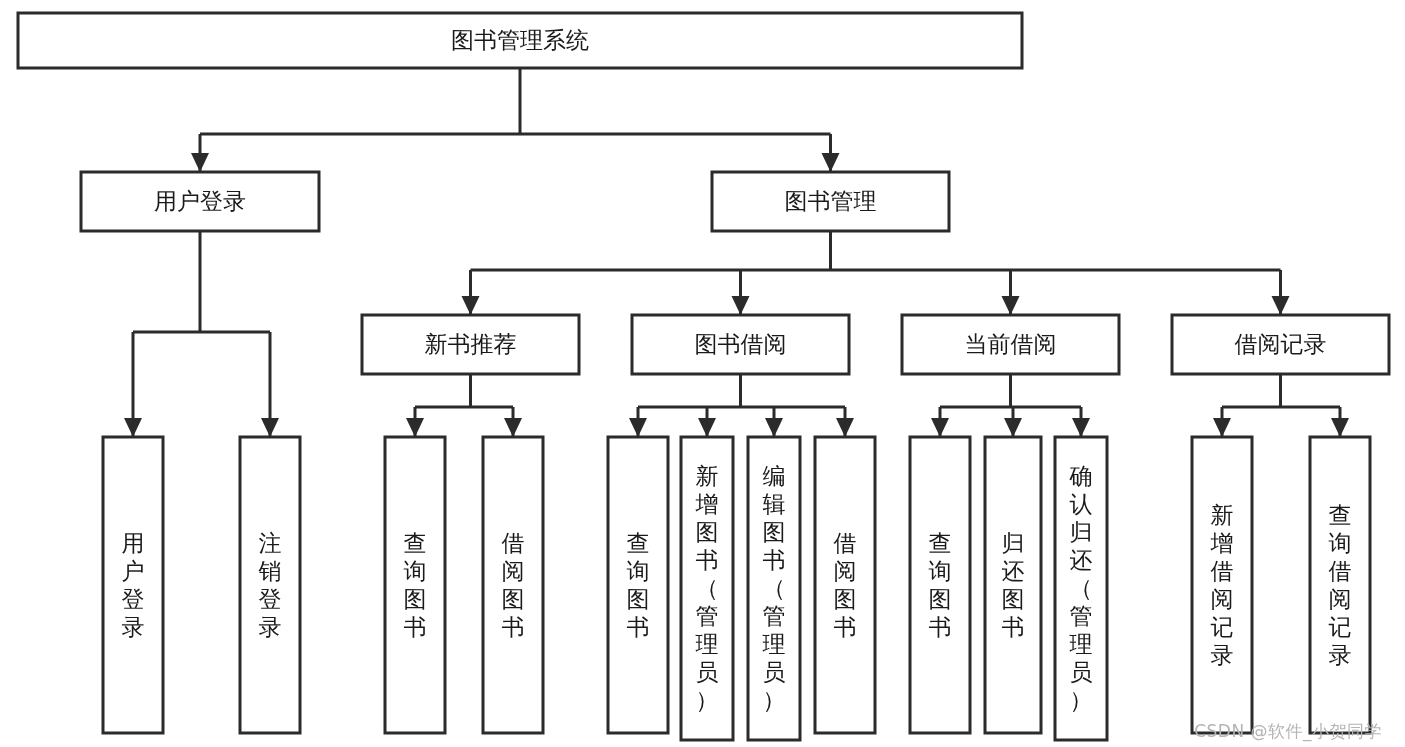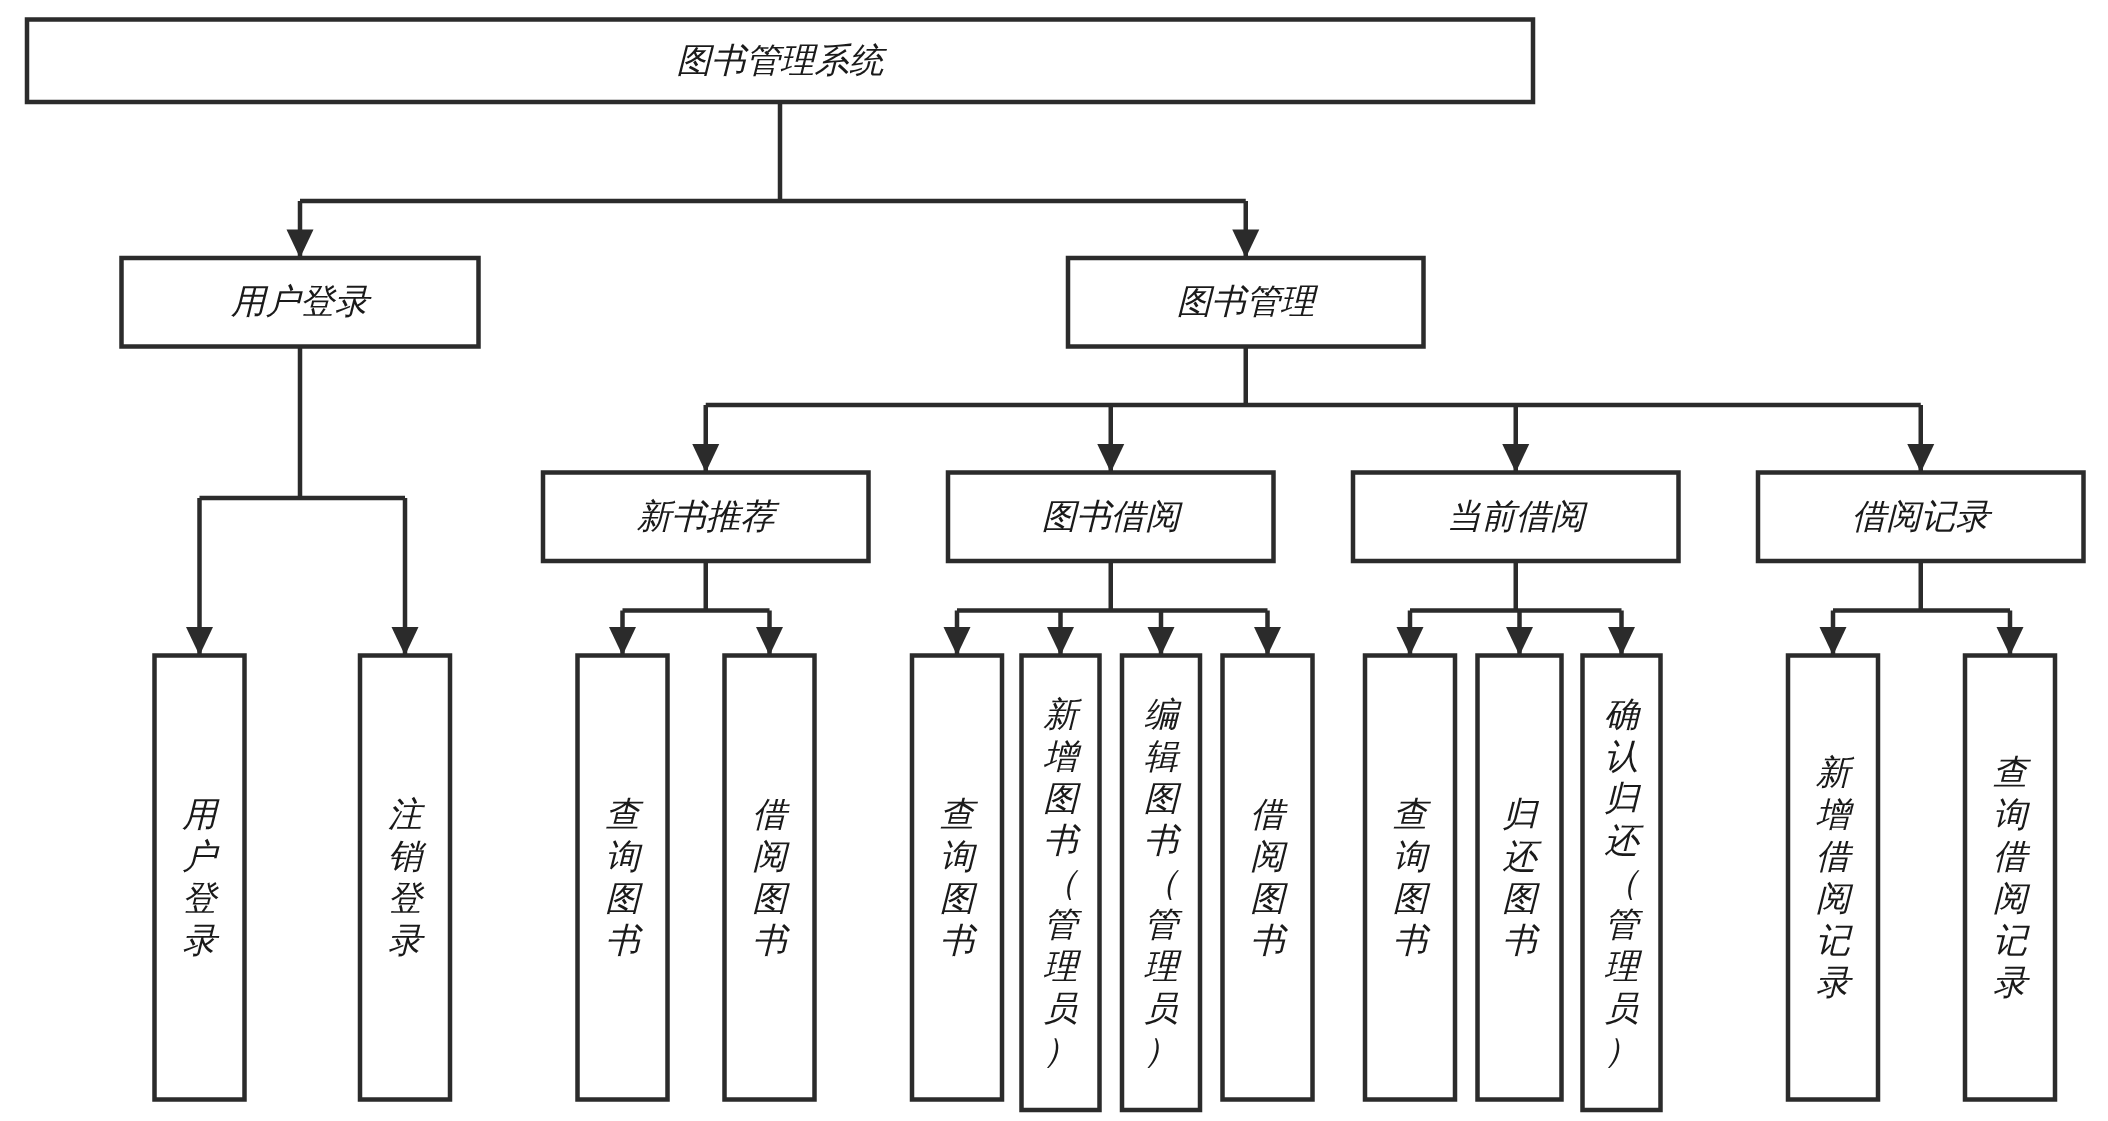--- a/index.html
+++ b/index.html
@@ -12,21 +12,20 @@
     width: 1405px;
     height: 747px;
     font-family: "DejaVu Sans", "Liberation Sans", sans-serif;
     overflow: hidden;
   }
   #diagram-root {
     position: relative;
     width: 1390px;
     height: 747px;
     background: #ffffff;
-    font-style: italic;
   }
   svg#tree-svg {
     position: absolute;
     left: 0;
     top: 0;
     width: 1405px;
     height: 747px;
     display: block;
   }
   .node-box {
@@ -204,13 +203,14 @@
         <g>
           <rect x="1192" y="437" width="60" height="296" class="node-box"></rect>
           <text x="1222" class="node-label-v"><tspan x="1222" y="522.84">新</tspan><tspan x="1222" y="550.84">增</tspan><tspan x="1222" y="578.84">借</tspan><tspan x="1222" y="606.84">阅</tspan><tspan x="1222" y="634.84">记</tspan><tspan x="1222" y="662.84">录</tspan></text>
         </g>
         <g>
           <rect x="1310" y="437" width="60" height="296" class="node-box"></rect>
           <text x="1340" class="node-label-v"><tspan x="1340" y="522.84">查</tspan><tspan x="1340" y="550.84">询</tspan><tspan x="1340" y="578.84">借</tspan><tspan x="1340" y="606.84">阅</tspan><tspan x="1340" y="634.84">记</tspan><tspan x="1340" y="662.84">录</tspan></text>
         </g>
       </g>
   </svg>
+  <div class="watermark">CSDN @软件_小贺同学</div>
 </div>
 
 </body></html>

